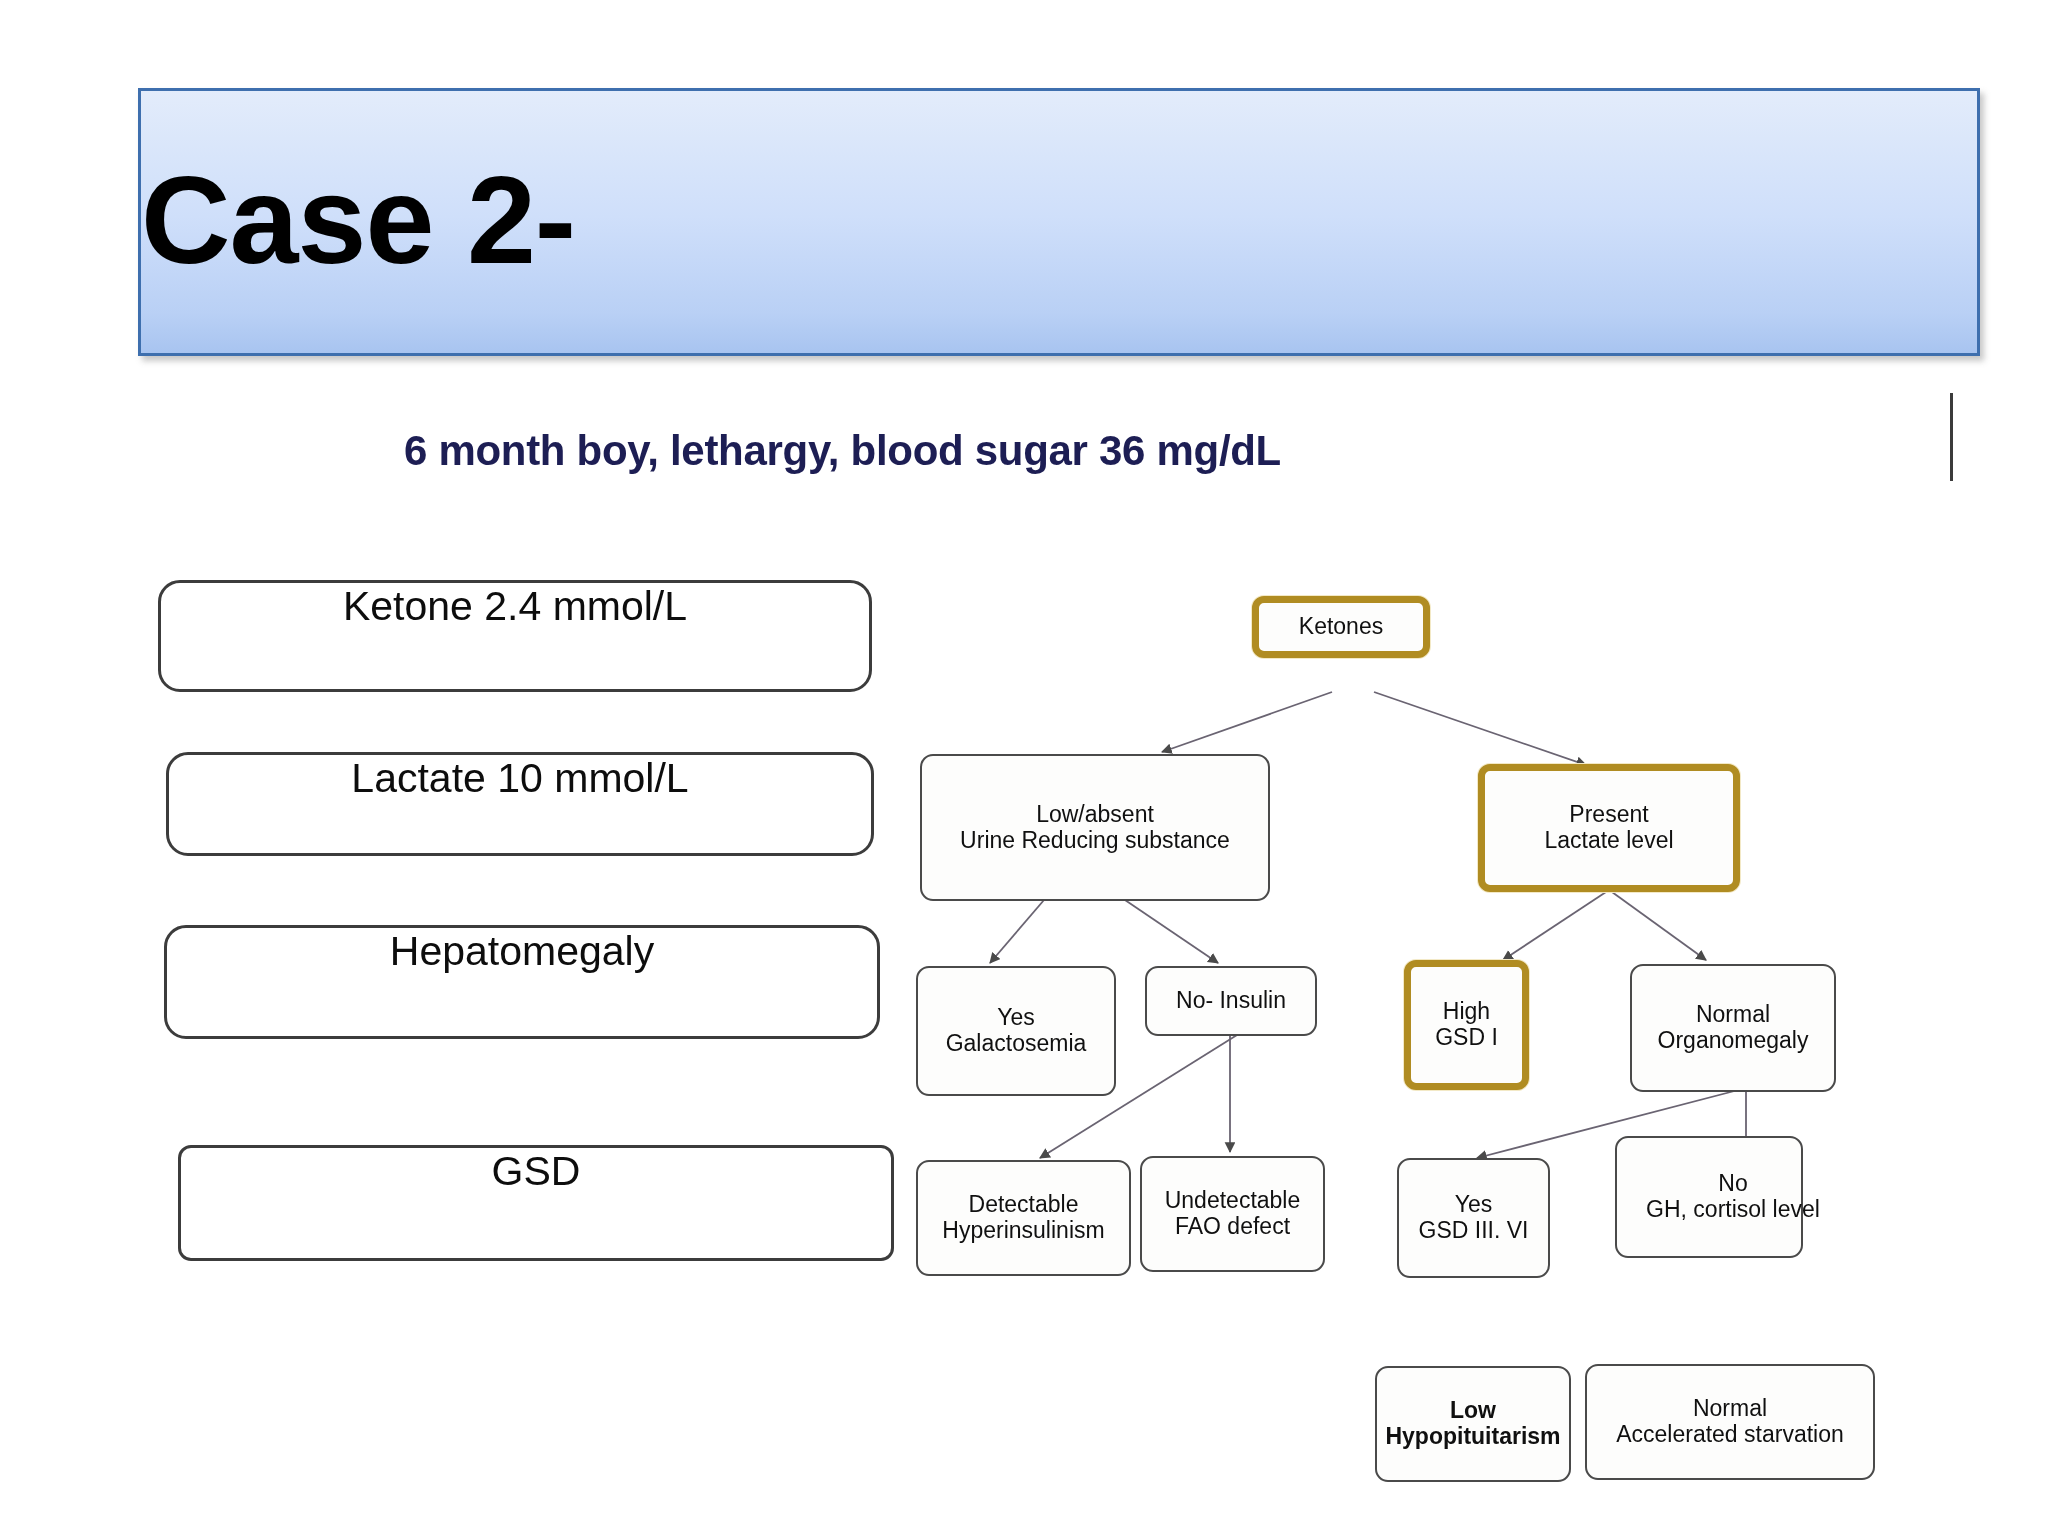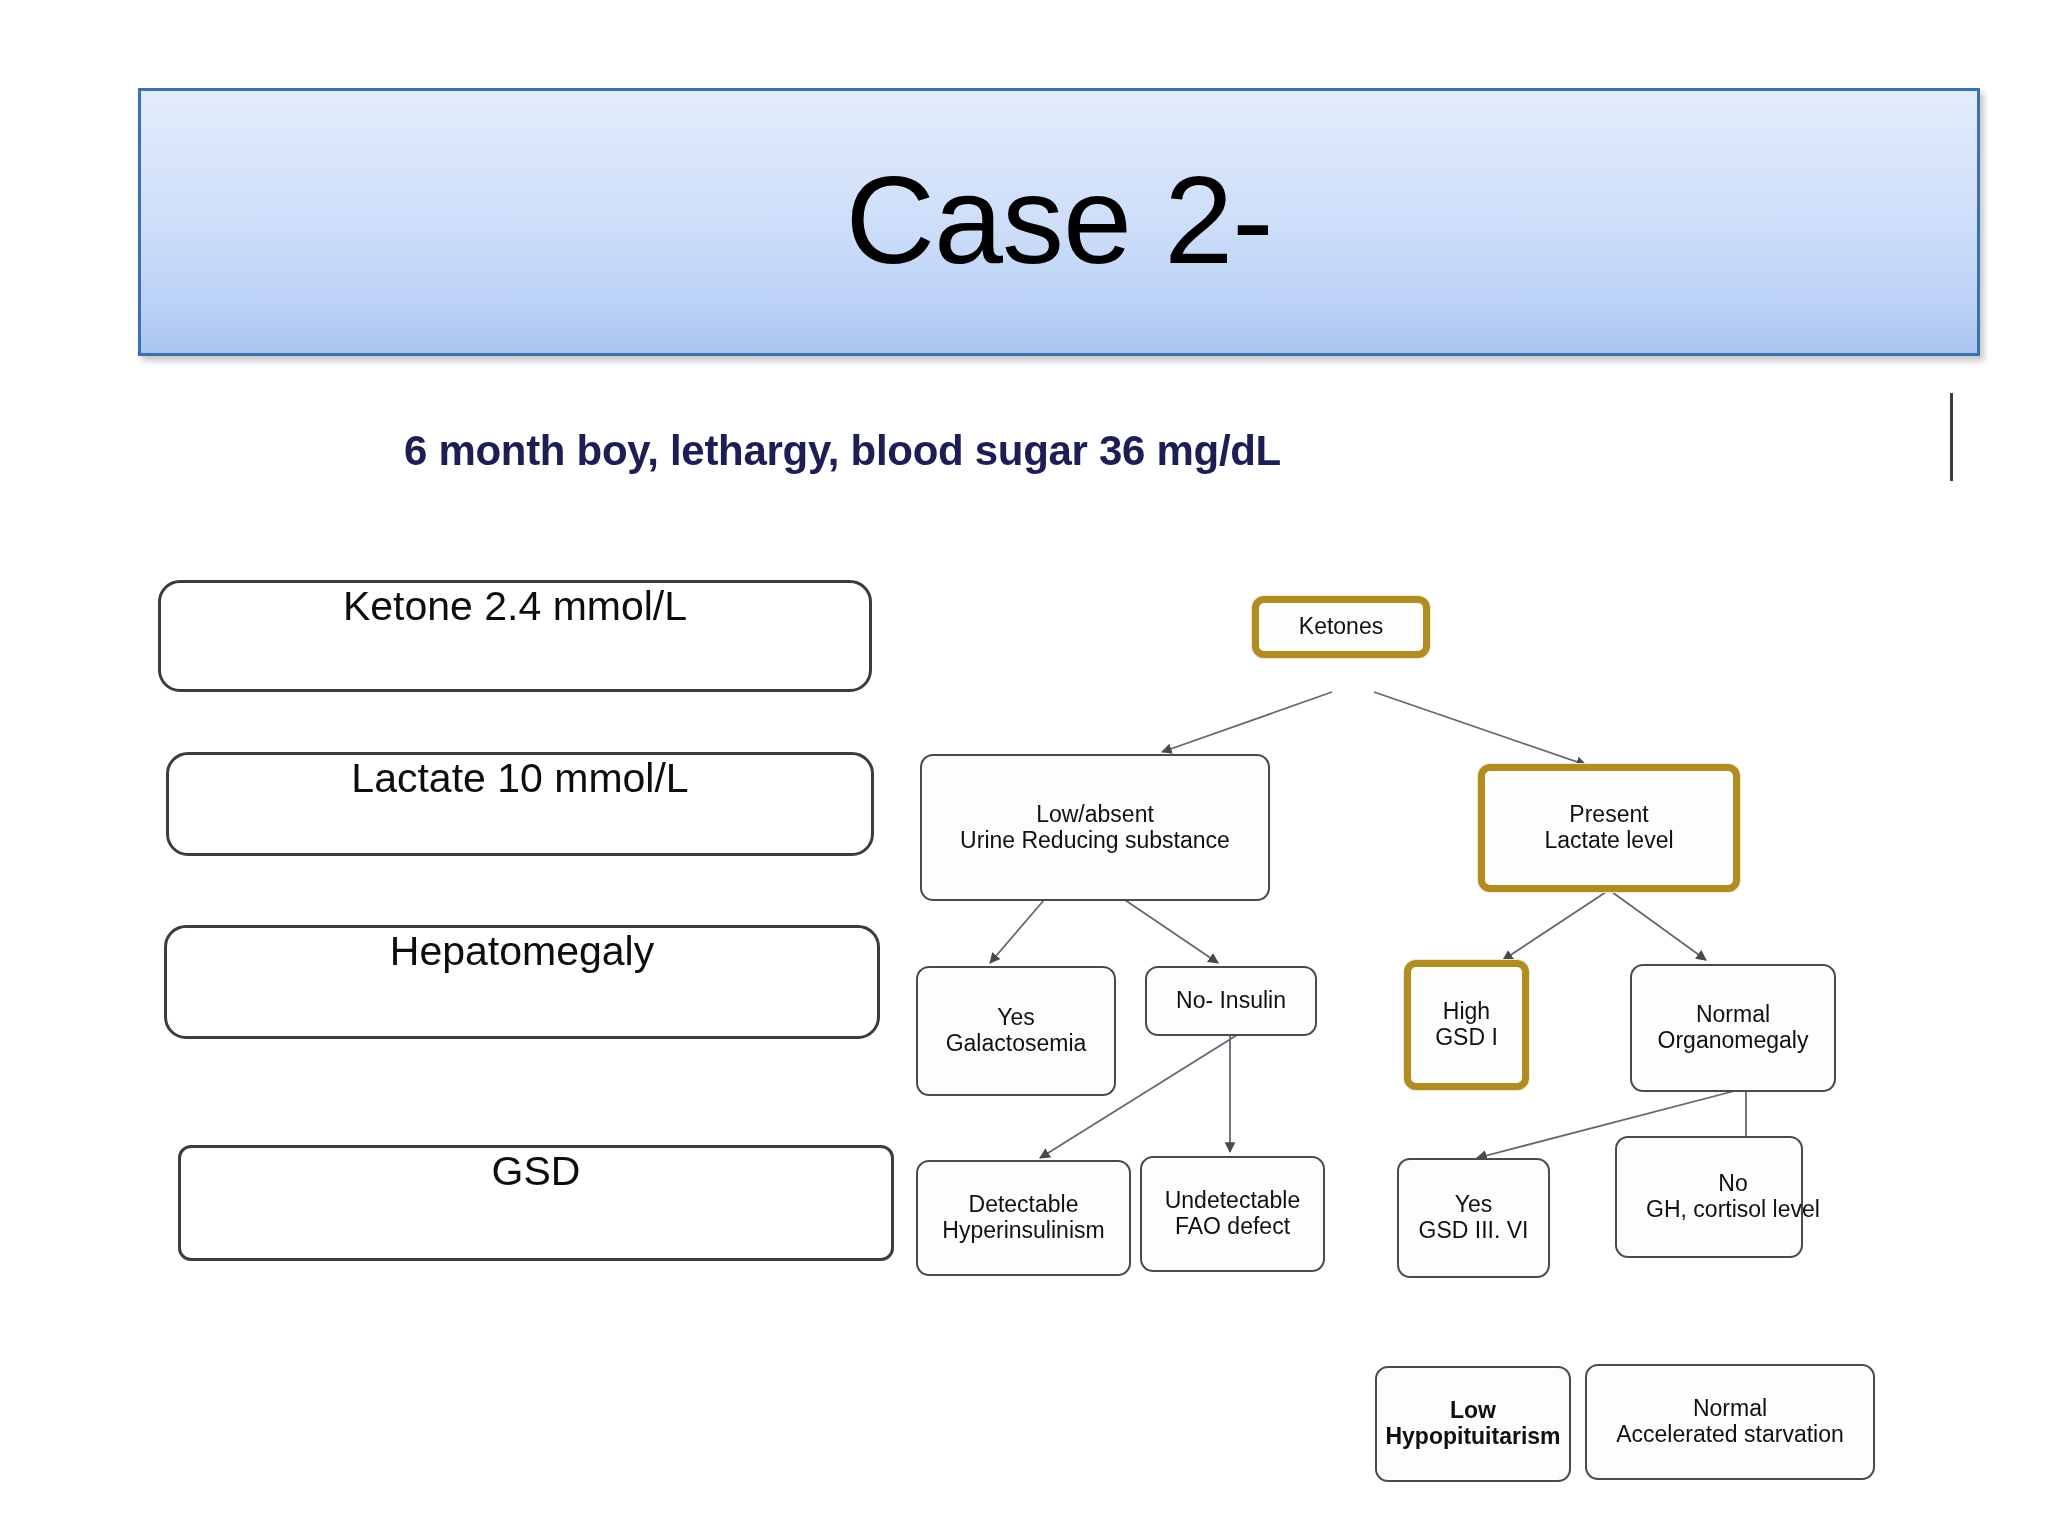--- a/index.html
+++ b/index.html
@@ -27,25 +27,25 @@
     border: 3px solid #3e6fae;
     background: linear-gradient(to bottom, #e3ecfb 0%, #dbe7fa 18%, #cfdffa 48%, #b9d0f5 85%, #a8c4f0 100%);
     box-shadow: 4px 5px 6px rgba(110,110,110,0.38);
   }
   #title-text {
     position: absolute;
     left: 0;
     right: 0;
     top: 50%;
     transform: translateY(-52%);
-    text-align: center;
+    text-align: left;
     font-size: 124px;
     line-height: 1;
     color: #000000;
-    font-weight: 400;
+    font-weight: 700;
     letter-spacing: -1px;
     font-family: "Liberation Sans", sans-serif;
   }
 
   
   #subtitle {
     position: absolute;
     left: 404px;
     top: 427px;
     font-size: 42px;

